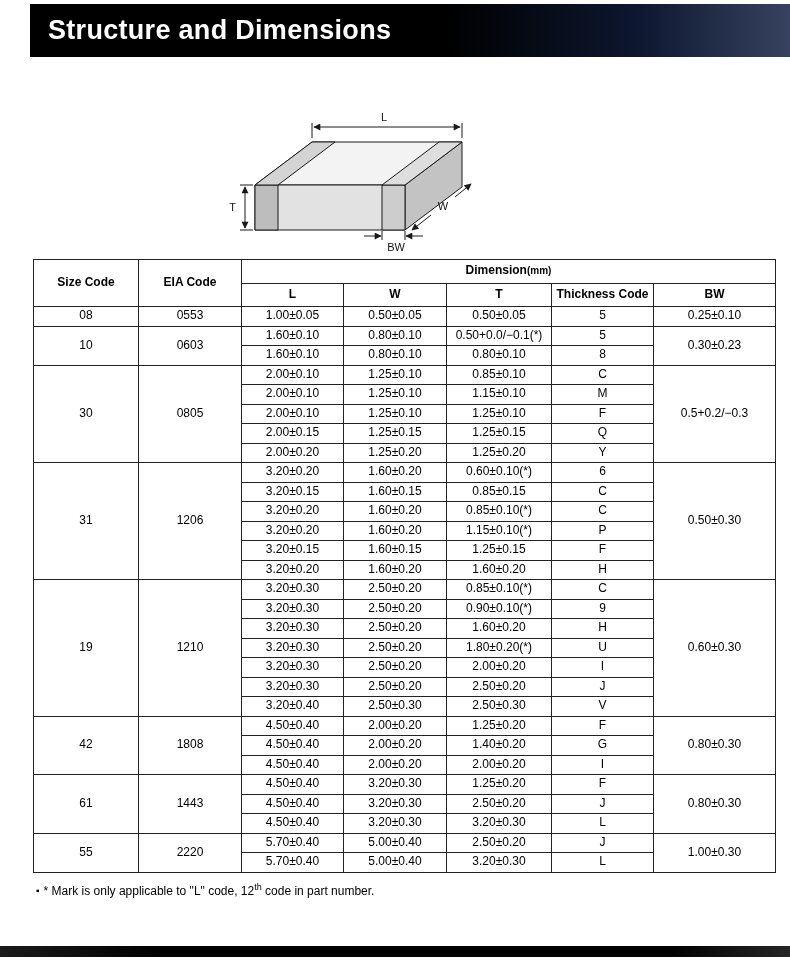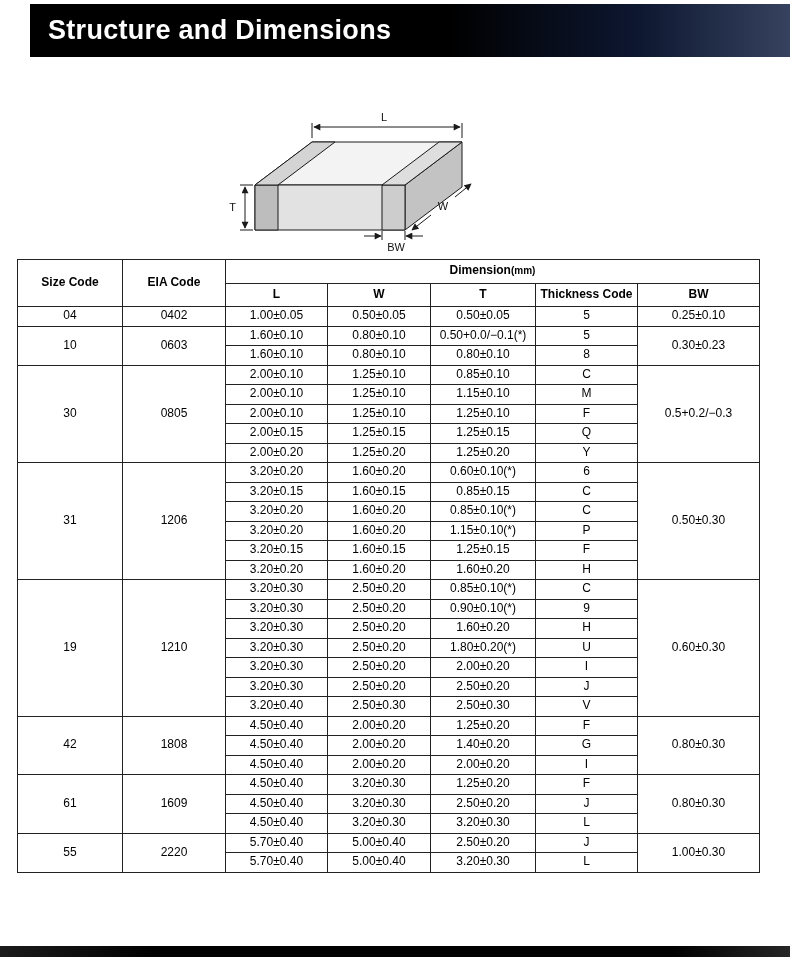--- a/index.html
+++ b/index.html
@@ -22,21 +22,21 @@
   .title-bar .title {
     color: #fff; font-size: 27px; font-weight: bold;
     margin: 0 0 0 18px; letter-spacing: 0.3px;
   }
 
   
   .diagram-wrap { position: absolute; left: 0; top: 88px; width: 790px; height: 172px; }
   .diagram-wrap svg text { font-family: "Liberation Sans", sans-serif; font-size: 11px; fill: #111; }
 
   
-  main.content { position: absolute; left: 17px; top: 259px; width: 742px; }
+  main.content { position: absolute; left: 33px; top: 259px; width: 742px; }
   table.dim { border-collapse: collapse; table-layout: fixed; width: 742px; }
   .dim th, .dim td {
     border: 1px solid #222;
     text-align: center; vertical-align: middle;
     padding: 0 2px; font-size: 12px; line-height: 1.15;
   }
   .dim thead th { height: 22.5px; font-weight: bold; }
   .dim tbody td { height: 18.5px; }
   .unit { font-weight: bold; font-size: 10px; }
 
@@ -125,22 +125,22 @@
       <tr>
         <th>L</th>
         <th>W</th>
         <th>T</th>
         <th>Thickness Code</th>
         <th>BW</th>
       </tr>
     </thead>
     <tbody>
         <tr>
-          <td>04</td>
-          <td>0402</td>
+          <td>08</td>
+          <td>0553</td>
           <td>1.00±0.05</td>
           <td>0.50±0.05</td>
           <td>0.50±0.05</td>
           <td>5</td>
           <td>0.25±0.10</td>
         </tr>
         <tr>
           <td rowspan="2">10</td>
           <td rowspan="2">0603</td>
           <td>1.60±0.10</td>
@@ -288,21 +288,21 @@
           <td>G</td>
         </tr>
         <tr>
           <td>4.50±0.40</td>
           <td>2.00±0.20</td>
           <td>2.00±0.20</td>
           <td>I</td>
         </tr>
         <tr>
           <td rowspan="3">61</td>
-          <td rowspan="3">1609</td>
+          <td rowspan="3">1443</td>
           <td>4.50±0.40</td>
           <td>3.20±0.30</td>
           <td>1.25±0.20</td>
           <td>F</td>
           <td rowspan="3">0.80±0.30</td>
         </tr>
         <tr>
           <td>4.50±0.40</td>
           <td>3.20±0.30</td>
           <td>2.50±0.20</td>
@@ -325,15 +325,16 @@
         </tr>
         <tr>
           <td>5.70±0.40</td>
           <td>5.00±0.40</td>
           <td>3.20±0.30</td>
           <td>L</td>
         </tr>
       </tbody>
   </table>
 
+  <p class="footnote"><span class="bullet">▪</span><span>* Mark is only applicable to "L" code, 12</span><sup>th</sup><span> code in part number.</span></p>
 </main>
 
 <div class="bottom-bar"></div>
 
 </body></html>

